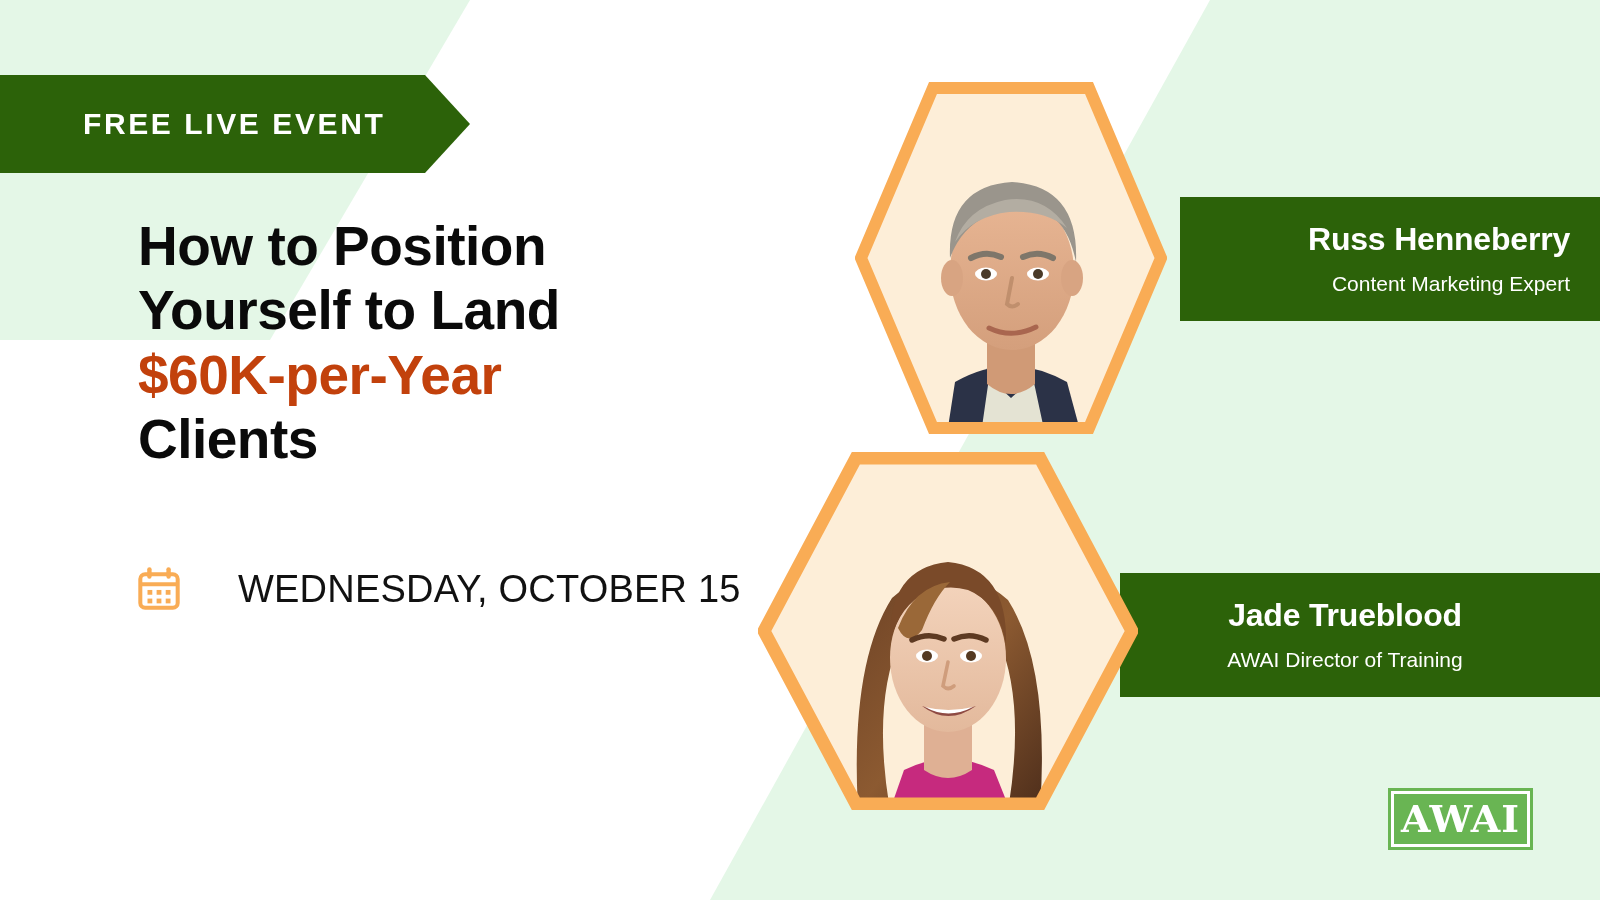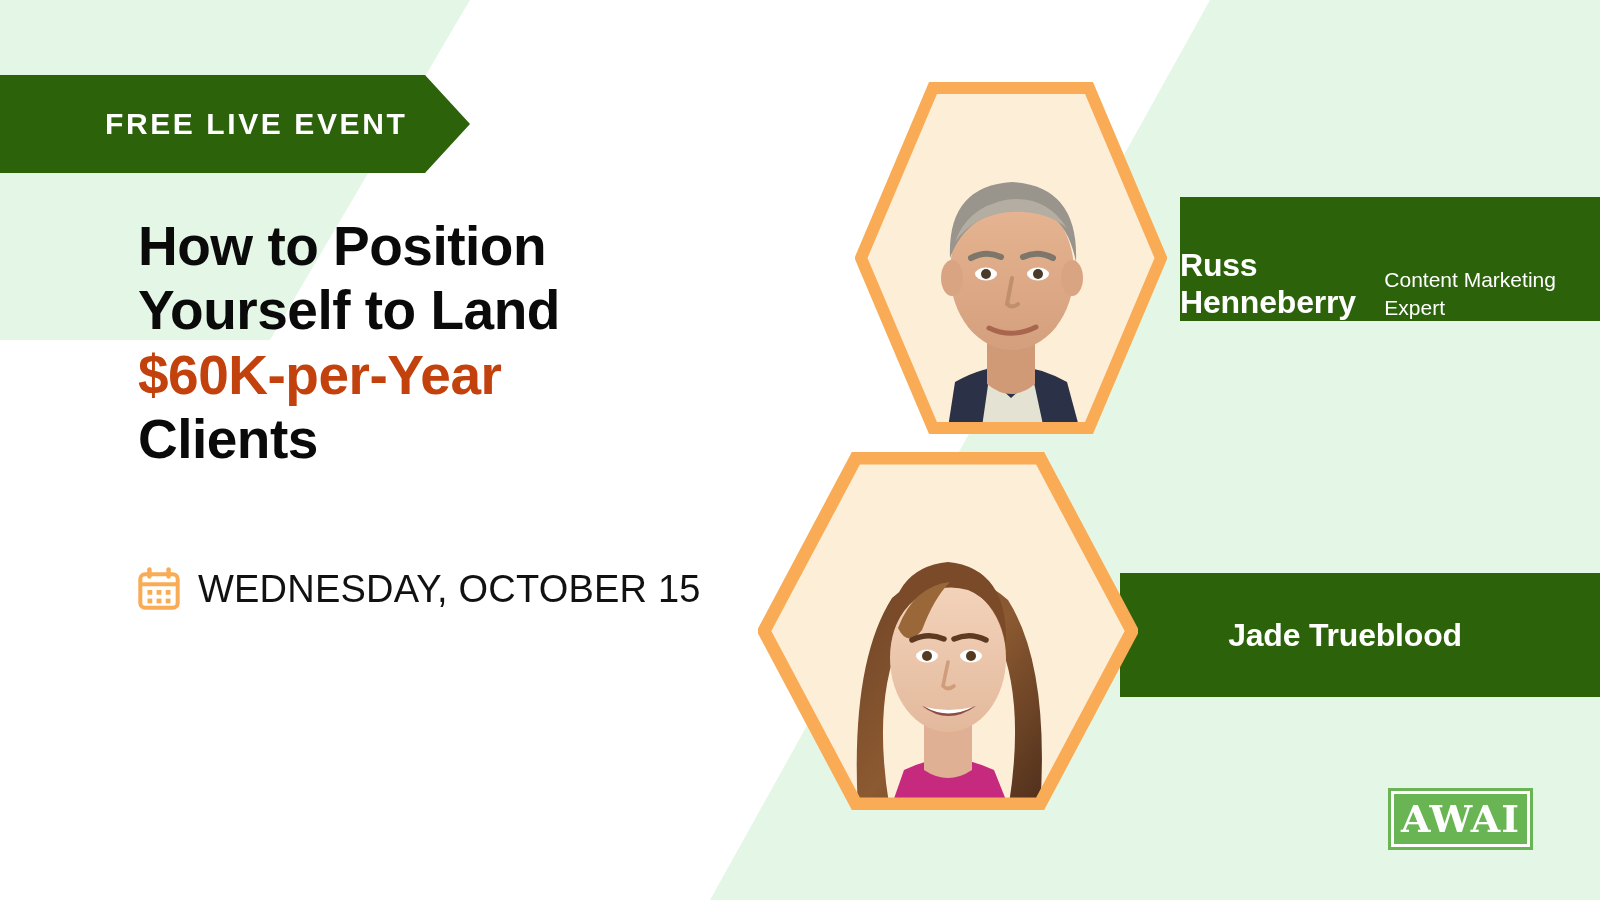--- a/index.html
+++ b/index.html
@@ -47,21 +47,21 @@
     position: absolute;
     left: 0;
     top: 75px;
     width: 470px;
     height: 98px;
     background: #2c6209;
     clip-path: polygon(0 0, 425px 0, 470px 49px, 425px 98px, 0 98px);
     display: flex;
     align-items: center;
     box-sizing: border-box;
-    padding-left: 105px;
+    padding-left: 83px;
   }
   #event-ribbon-label {
     color: #ffffff;
     font-size: 30px;
     font-weight: bold;
     letter-spacing: 2.6px;
   }
 
   
   #headline {
@@ -81,20 +81,21 @@
   
   #event-details {
     position: absolute;
     left: 136px;
     top: 558px;
   }
   .detail-row {
     display: flex;
     align-items: center;
     height: 62px;
+    gap: 40px;
   }
   .detail-icon {
     width: 46px;
     height: 46px;
     flex: 0 0 46px;
     margin-right: 16px;
     display: block;
   }
   .detail-text {
     font-size: 38px;
@@ -102,20 +103,21 @@
     letter-spacing: 0.2px;
     white-space: nowrap;
   }
 
   
   .nameplate {
     position: absolute;
     background: #2c6209;
     box-sizing: border-box;
     display: flex;
+    flex-direction: column;
     justify-content: center;
     align-items: flex-end;
     padding-right: 30px;
     color: #ffffff;
   }
   #nameplate-russ {
     left: 1180px;
     top: 197px;
     width: 420px;
     height: 124px;
@@ -231,20 +233,21 @@
 
   </div>
 
   <div class="nameplate" id="nameplate-russ">
     <span class="speaker-name">Russ Henneberry</span>
     <span class="speaker-title">Content Marketing Expert</span>
   </div>
 
   <div class="nameplate" id="nameplate-jade">
     <span class="speaker-name">Jade Trueblood</span>
+    <span class="speaker-title">AWAI Director of Training</span>
   </div>
 
   <div class="hexagon" id="hex-russ">
     <svg viewBox="0 0 312 352" aria-hidden="true">
       <defs>
         <clipPath id="clip-hex-russ">
           <polygon points="78,6 234,6 306,176 234,346 78,346 6,176"></polygon>
         </clipPath>
         <linearGradient id="russ-hair" x1="0" y1="0" x2="0" y2="1">
           <stop offset="0%" stop-color="#b9b0a4"></stop>

